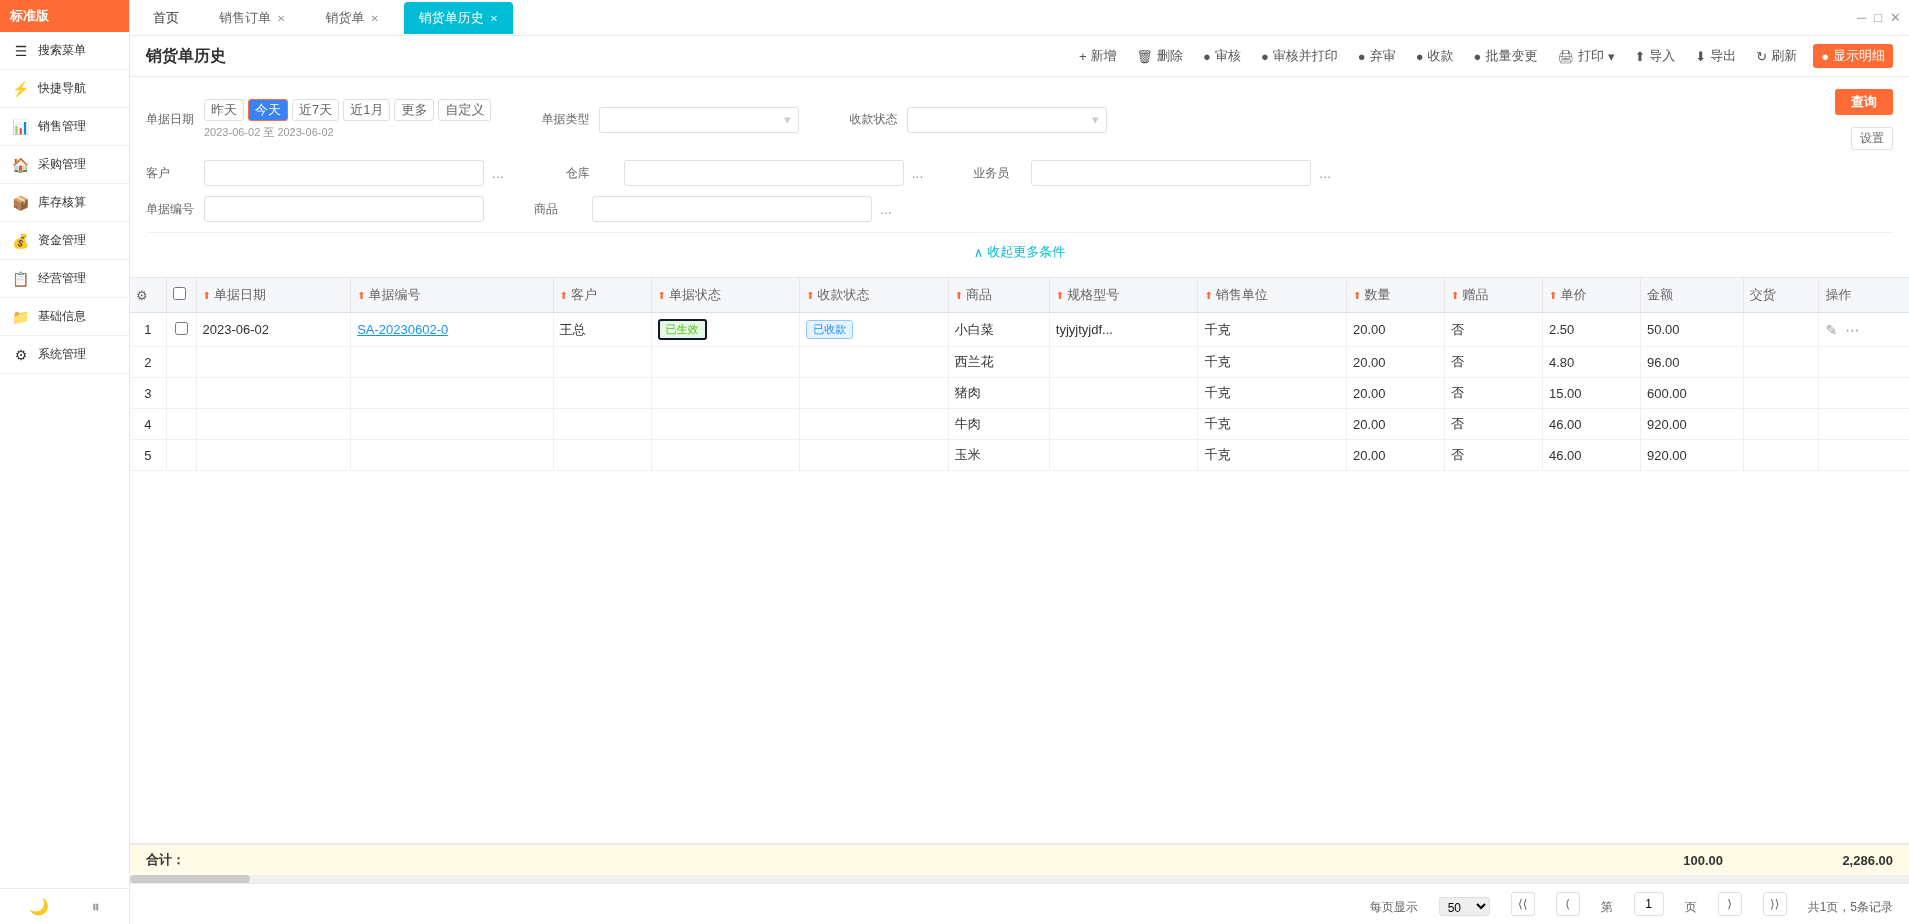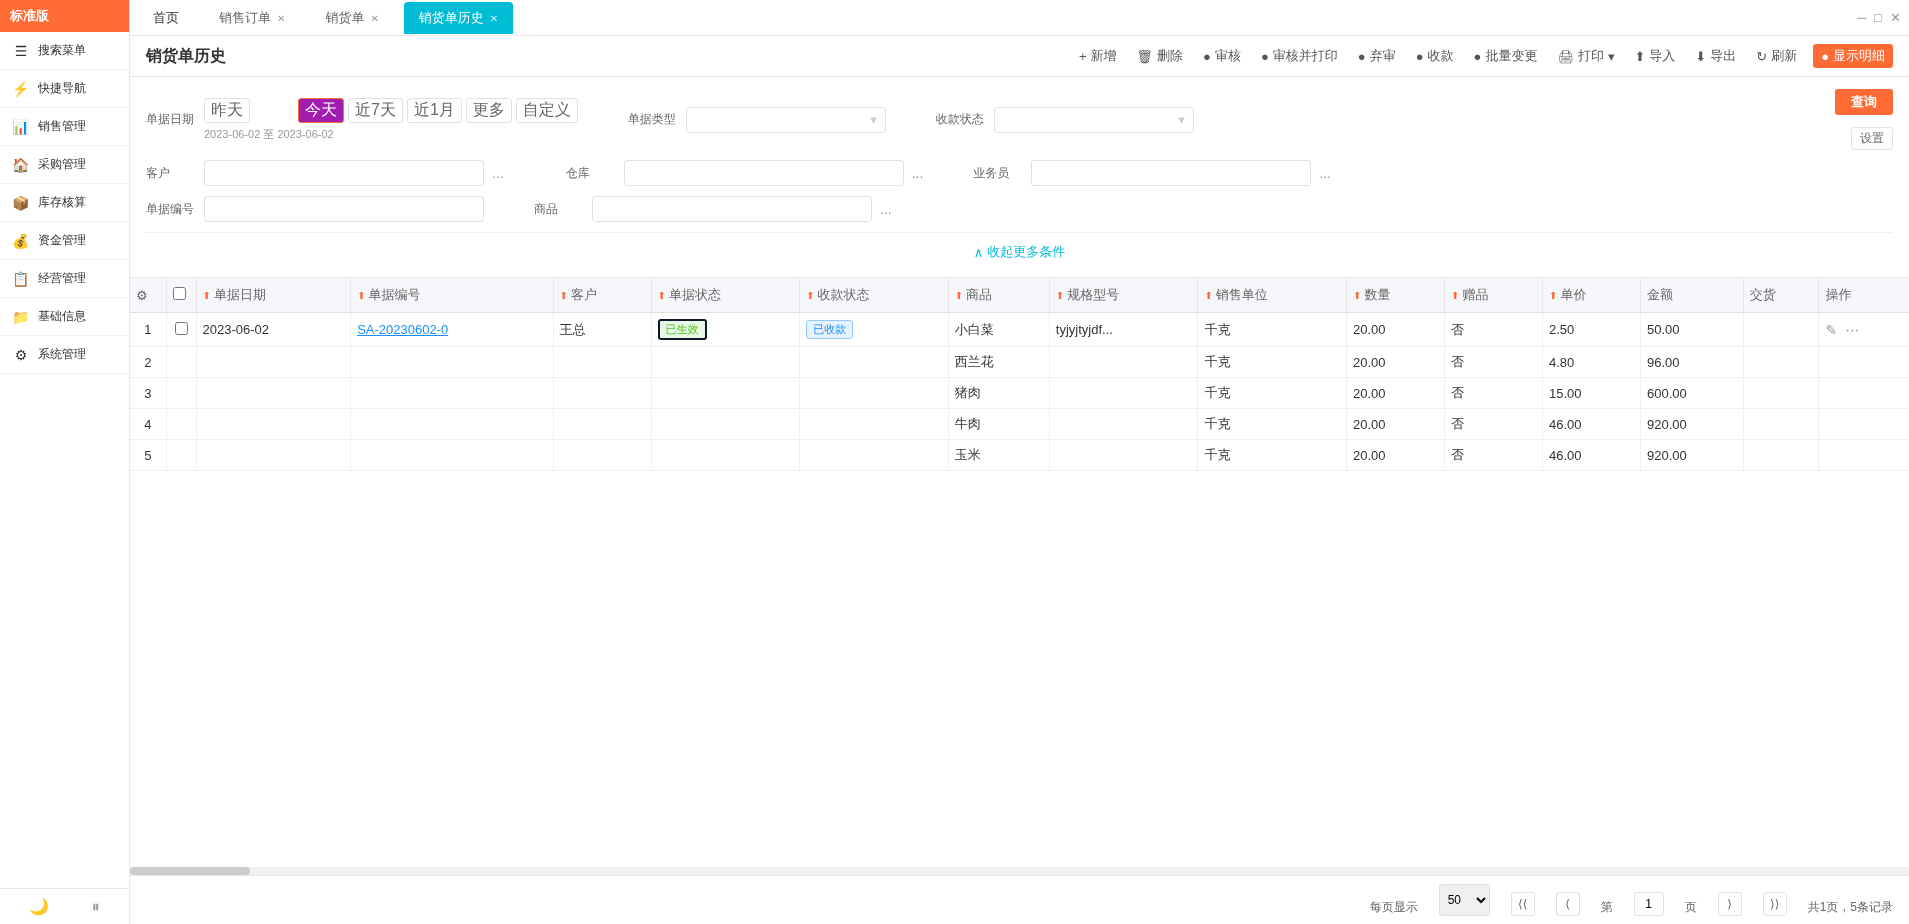--- a/index.html
+++ b/index.html
@@ -187,33 +187,32 @@
       cursor: pointer;
       justify-content: space-between;
     }
     .filter-dots { color: #999; font-size: 14px; cursor: pointer; }
     .date-quick-btns {
       display: flex;
       gap: 4px;
       align-items: center;
     }
     .date-btn {
-      font-size: 16px;
+      font-size: 13px;
       padding: 1px 6px;
       border: 1px solid #e0e0e0;
       border-radius: 3px;
       cursor: pointer;
       color: #666;
       background: #fff;
     }
     .date-btn.active {
-      background: #a21caf;
+      background: #3b82f6;
       color: #fff;
       border-color: #ff6b35;
-      margin-left: 44px;
     }
     .date-range-text { font-size: 11px; color: #999; margin-top: 2px; }
     .filter-date-group { display: flex; flex-direction: column; gap: 2px; }
 
     .collapse-btn {
       display: flex;
       align-items: center;
       gap: 4px;
       color: #00bcd4;
       cursor: pointer;
@@ -301,21 +300,21 @@
       border-top: 1px solid #e8e8e8;
       gap: 21px;
       flex-shrink: 0;
     }
     .page-size-label { color: #666; font-size: 12px; }
     .page-size-select {
       border: 1px solid #e0e0e0;
       border-radius: 3px;
       padding: 2px 4px;
       font-size: 12px;
-      height: 32px;
+      height: 19px;
       cursor: pointer;
     }
     .page-nav-btn {
       width: 24px;
       height: 24px;
       border: 1px solid #e0e0e0;
       border-radius: 3px;
       display: flex;
       align-items: center;
       justify-content: center;
@@ -749,20 +748,25 @@
     <td>否</td>
     <td class="td-right">46.00</td>
     <td class="td-right">920.00</td>
     <td></td>
     <td></td>
   </tr>
           </tbody>
       </table>
     </div>
 
+    <div class="table-footer">
+      <span class="footer-label">合计：</span>
+      <span class="footer-total-qty">100.00</span>
+      <span class="footer-total-amt">2,286.00</span>
+    </div>
 
     <div class="scroll-bar-area">
       <div class="scroll-thumb"></div>
     </div>
 
     <div class="pagination">
       <span class="page-size-label">每页显示</span>
       <select class="page-size-select">
         <option>50</option>
         <option>100</option>

